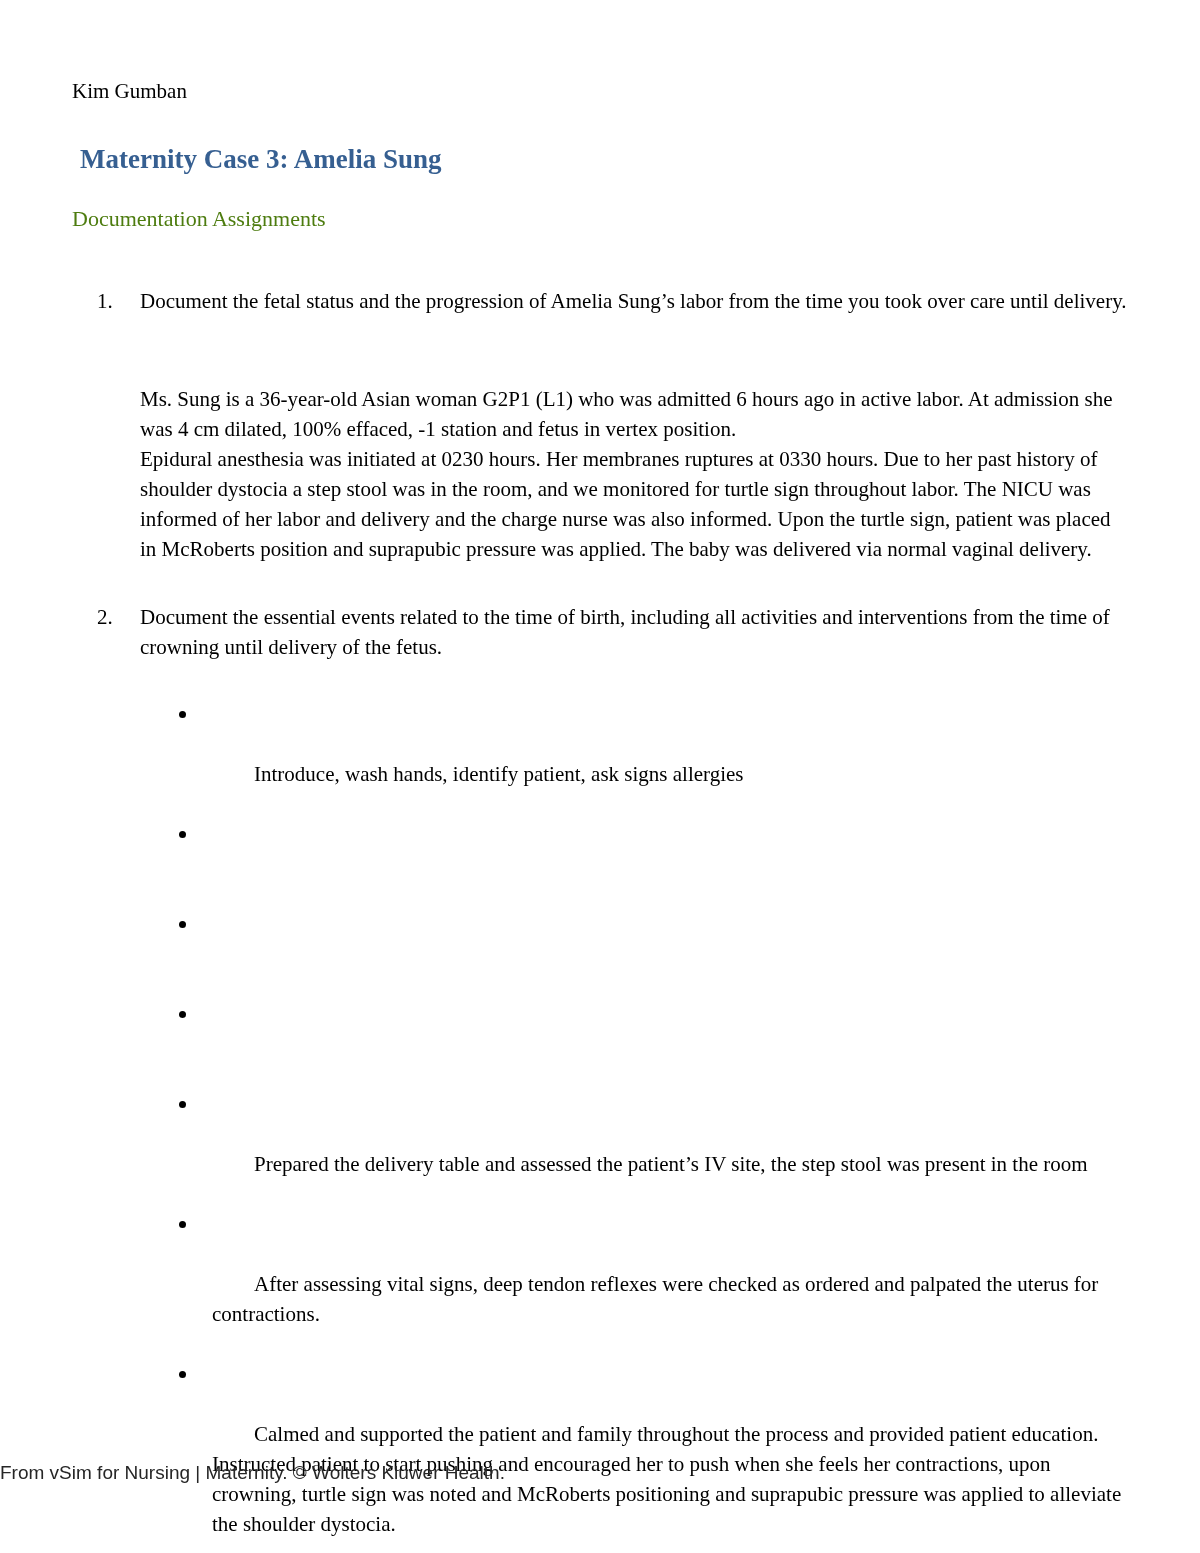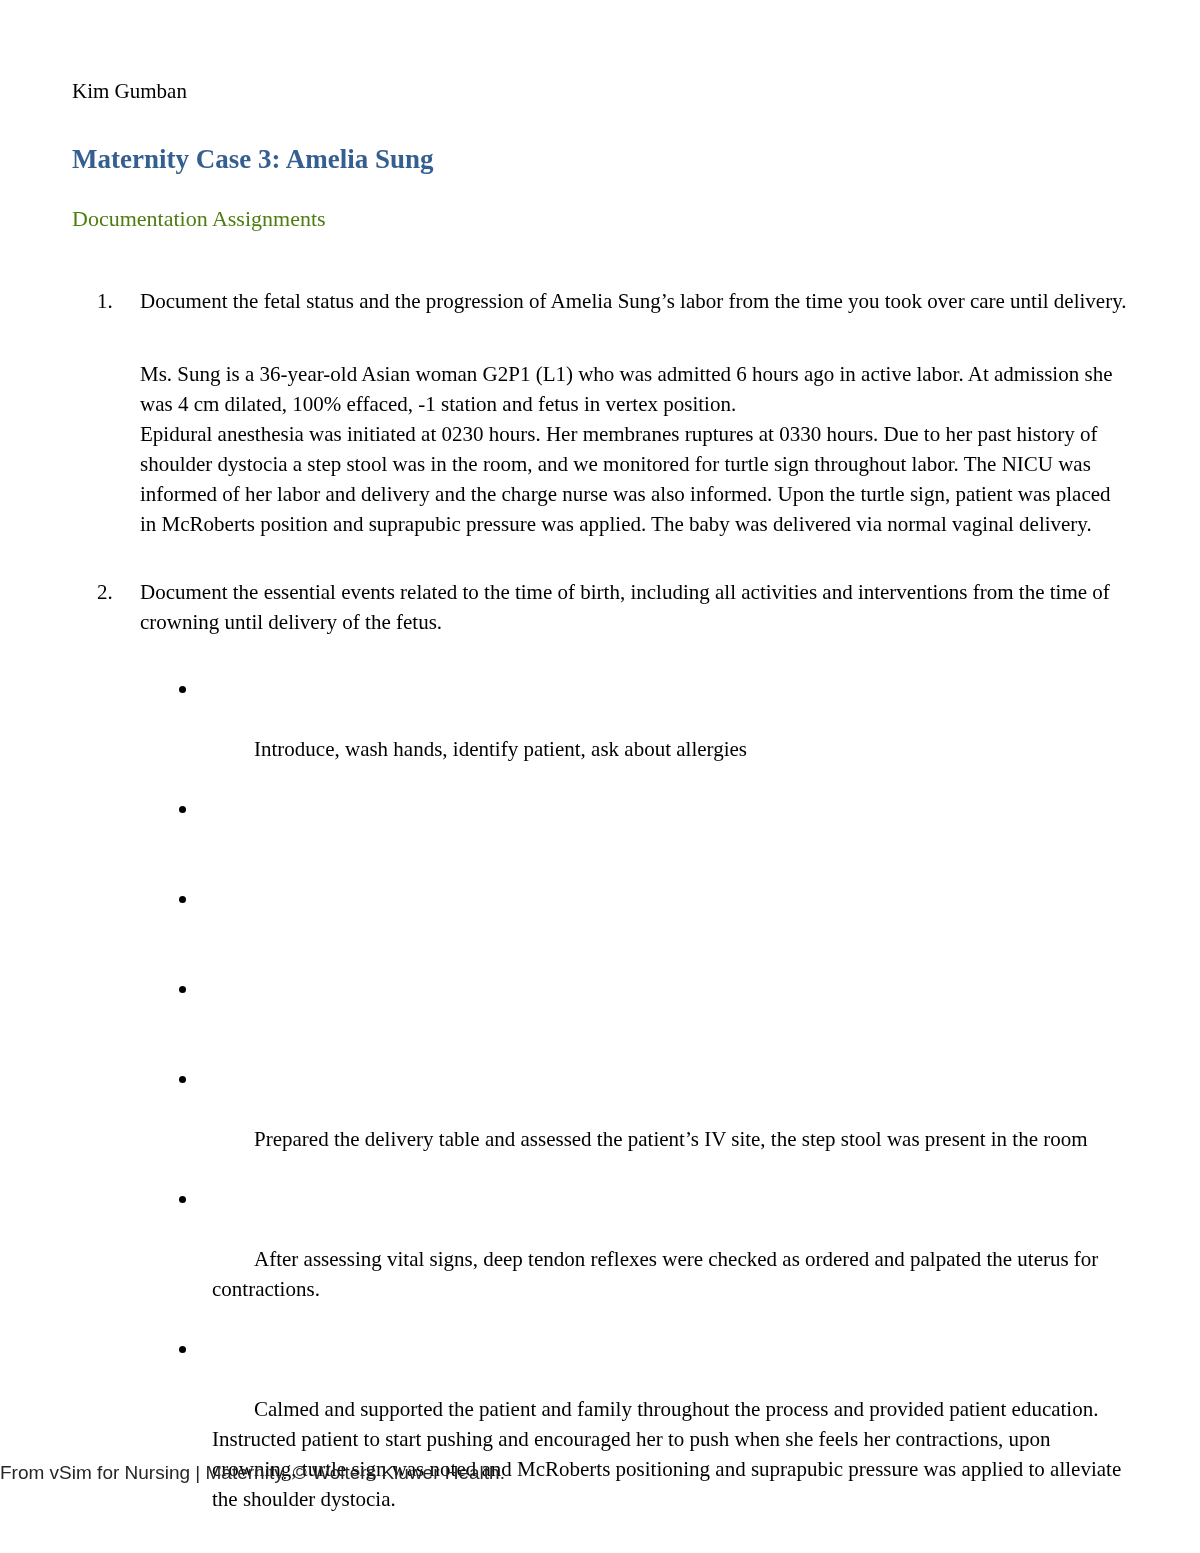--- a/index.html
+++ b/index.html
@@ -17,21 +17,21 @@
   }
   .author {
     position: absolute;
     top: 76px;
     left: 72px;
     font-size: 21px;
   }
   .doc-title {
     position: absolute;
     top: 142px;
-    left: 72px;
+    left: 80px;
     font-size: 27px;
     line-height: 34px;
     font-weight: bold;
     color: #365F91;
     font-family: Liberation Serif, serif;
   }
   .doc-subtitle {
     position: absolute;
     top: 205px;
     left: 72px;
@@ -51,21 +51,21 @@
     width: 992px;
   }
   .num-item .num {
     position: absolute;
     left: -43px;
     top: 0;
   }
   .answer {
     margin-left: 140px;
     width: 992px;
-    margin-top: 43px;
+    margin-top: 68px;
   }
   .item2 { margin-top: 38px; }
   .bullet-list {
     margin-top: 37px;
     margin-left: 212px;
     width: 923px;
   }
   .bullet-item {
     position: relative;
     white-space: pre-wrap;
@@ -115,21 +115,21 @@
     </div>
 
     <div class="num-item item2">
       <span class="num">2.</span>
       <span>Document the essential events related to the time of birth, including all activities and interventions from the time of crowning until delivery of the fetus.</span>
     </div>
 
     <div class="bullet-list">
       <div class="bullet-item">
         <span class="dot"></span>
-        <span>Introduce, wash hands, identify patient, ask about allergies</span>
+        <span>Introduce, wash hands, identify patient, ask signs allergies</span>
       </div>
       <div class="bullet-item">
         <span class="dot"></span>
       </div>
       <div class="bullet-item">
         <span class="dot"></span>
       </div>
       <div class="bullet-item">
         <span class="dot"></span>
       </div>

